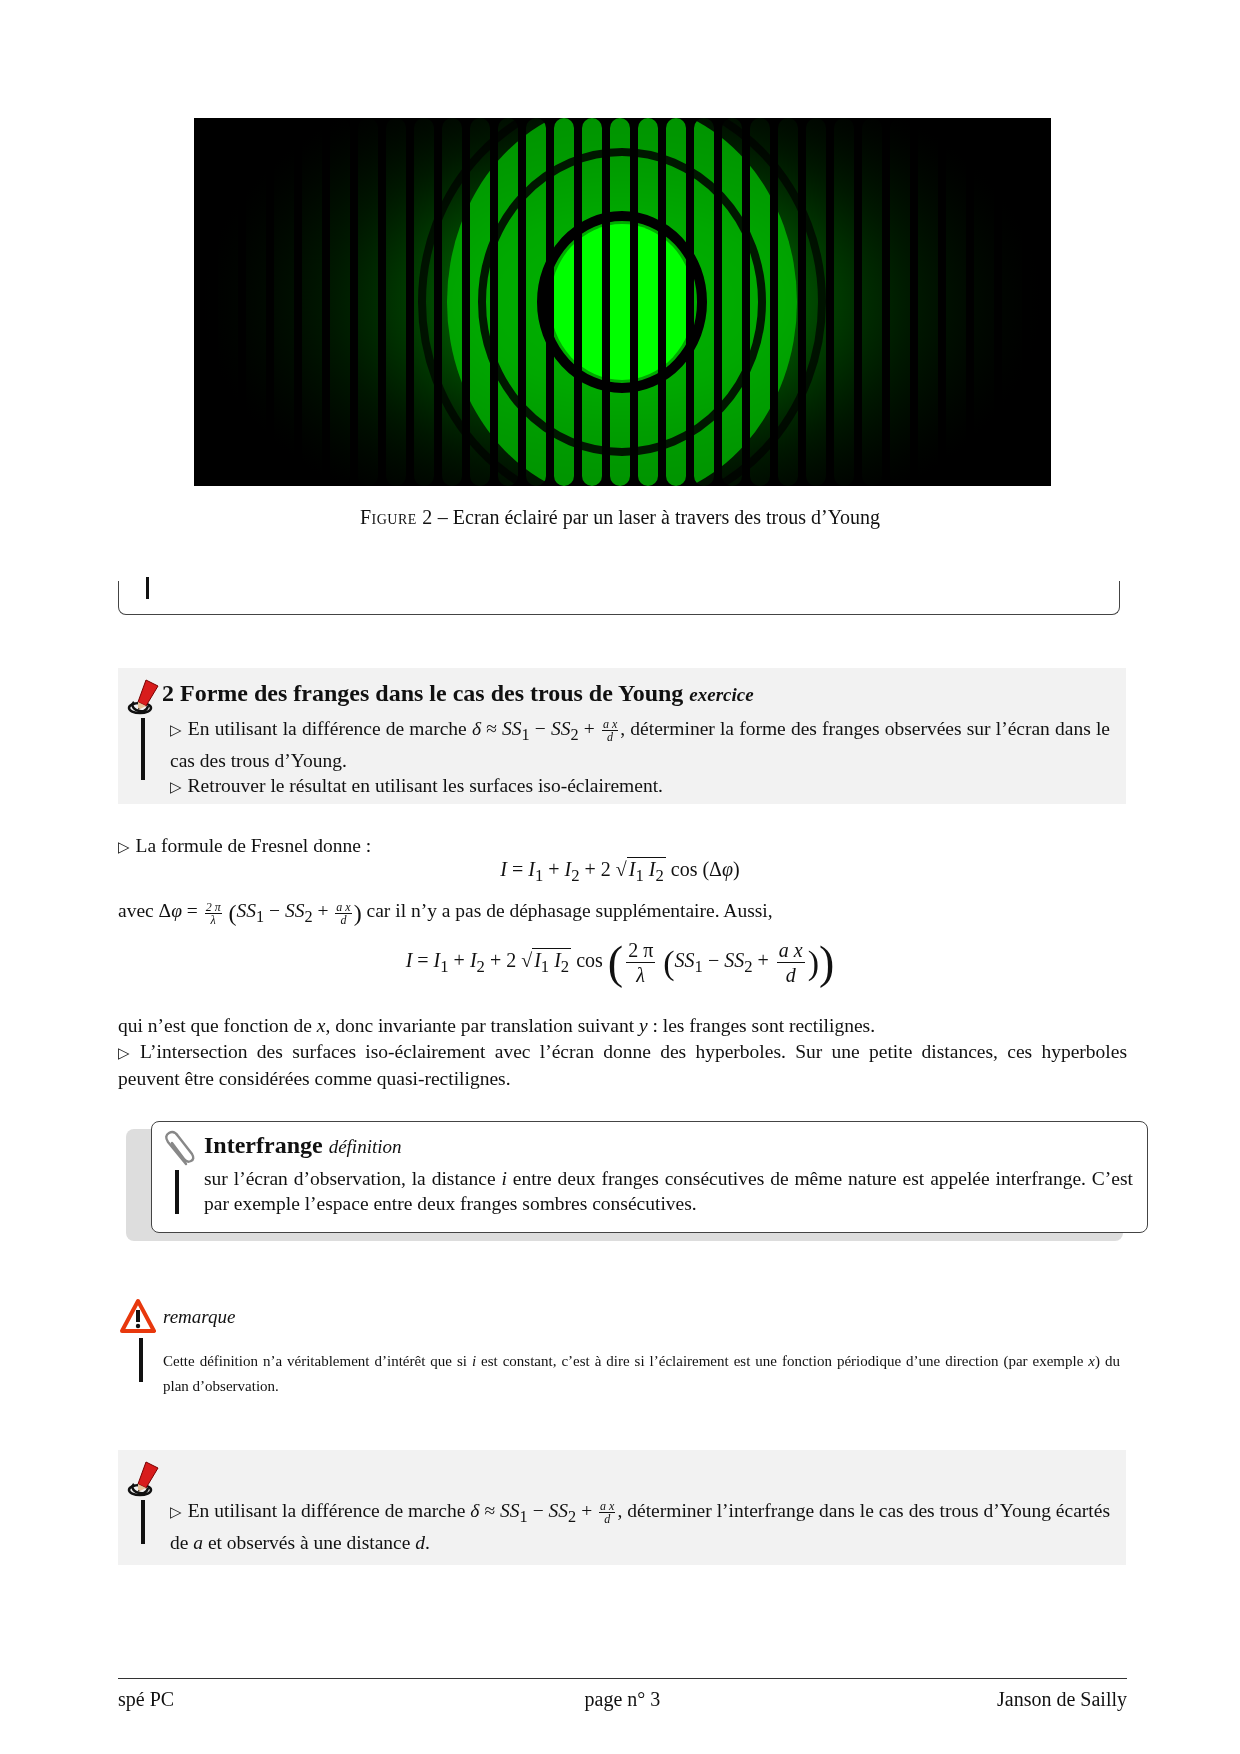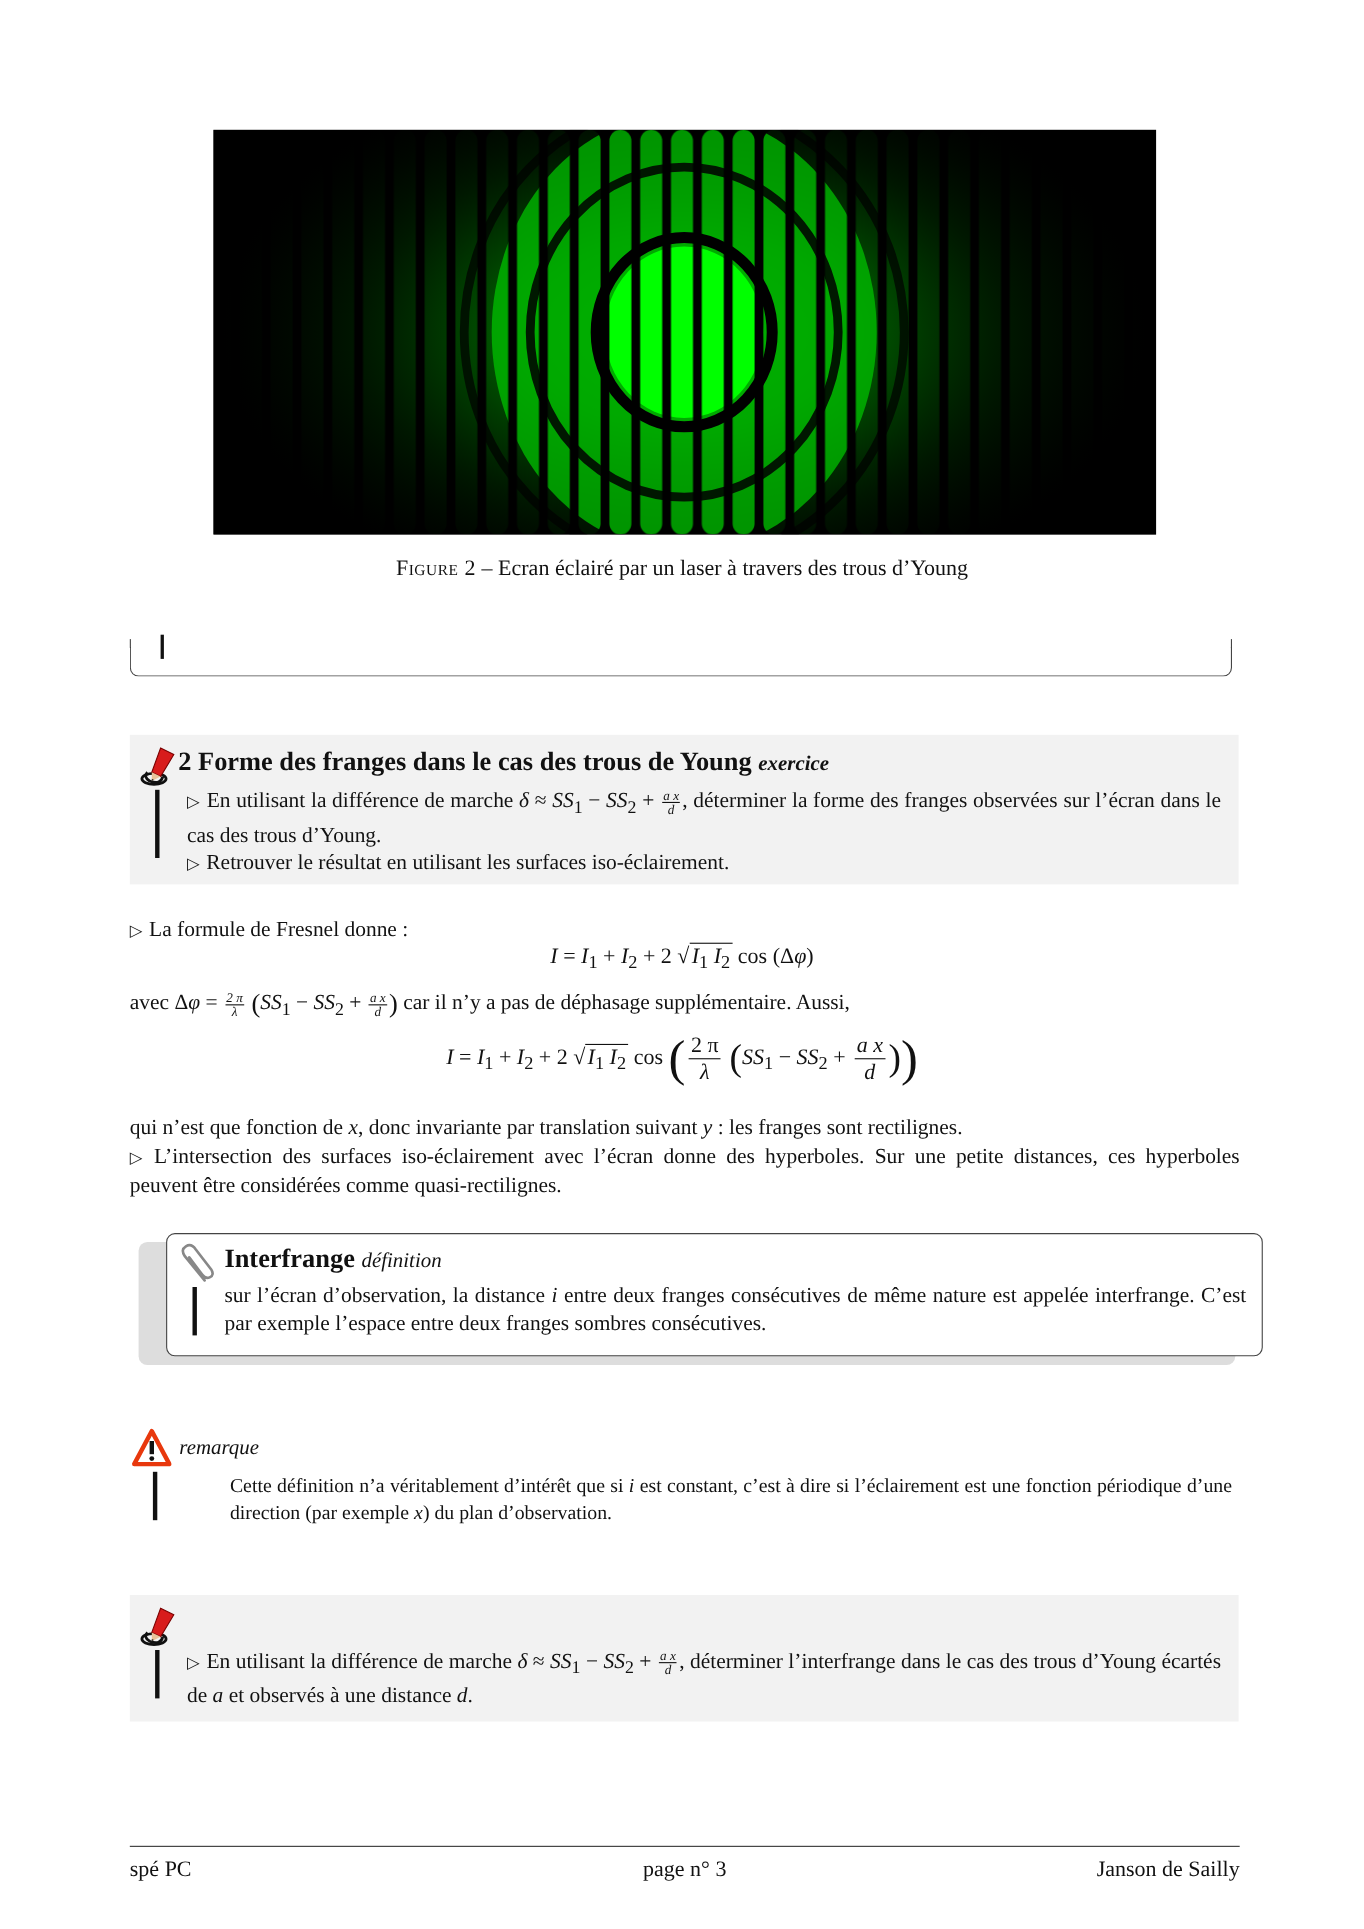--- a/index.html
+++ b/index.html
@@ -58,21 +58,21 @@
   .defbox { position: absolute; left: 118px; top: 1121px; width: 997px; height: 112px; border: 1.4px solid #444; border-radius: 8px; background: #fff; margin-left: 33px; }
   .defshadow { position: absolute; left: 126px; top: 1129px; width: 997px; height: 112px; background: #ddd; border-radius: 8px; }
   .deftitle { position: absolute; left: 52px; top: 10px; font-size: 24px; font-weight: bold; }
   .deftitle .tag { font-weight: normal; font-style: italic; font-size: 19px; margin-left: 6px; }
   .defbody { position: absolute; left: 52px; right: 14px; top: 44px; font-size: 19.5px; line-height: 25px; text-align: justify; }
   .clip { position: absolute; left: 8px; top: 6px; width: 36px; height: 40px; }
 
   
   .remark { position: absolute; left: 118px; top: 1298px; width: 1002px; height: 90px; }
   .remtitle { position: absolute; left: 45px; top: 8px; font-size: 19px; font-style: italic; }
-  .rembody { position: absolute; left: 45px; right: 0; top: 40px; font-size: 18px; line-height: 25px; text-align: justify; margin-left: 46px; }
+  .rembody { position: absolute; left: 45px; right: 0; top: 51px; font-size: 15px; line-height: 25px; text-align: justify; }
   .warn { position: absolute; left: 2px; top: 0; width: 36px; height: 36px; }
 </style>
 </head>
 <body>
 
 <div class="page">
 
 
   <div class="figure">
     <svg viewBox="0 0 857 368" preserveAspectRatio="none">

